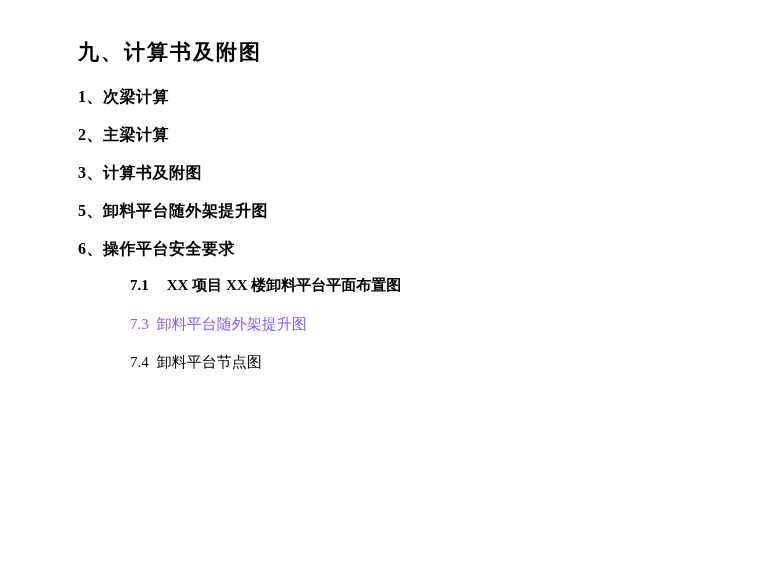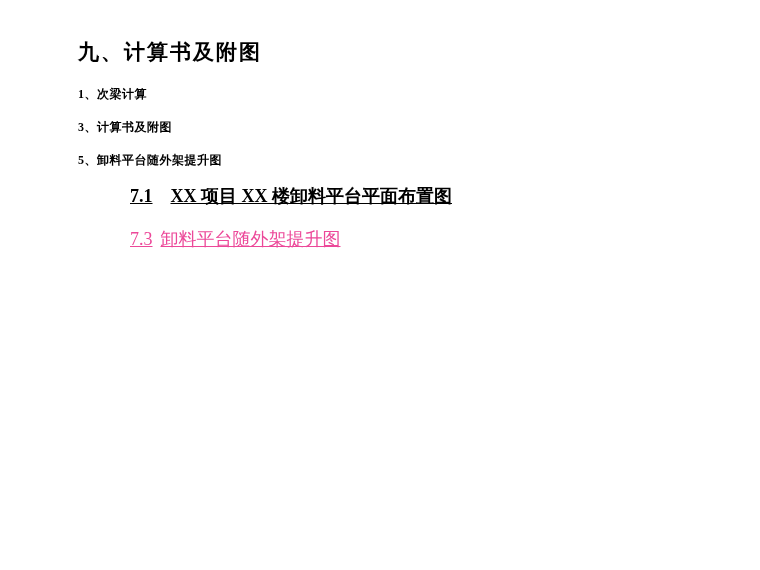--- a/index.html
+++ b/index.html
@@ -28,77 +28,85 @@
     letter-spacing: 2px;
     margin: 0 0 20px 0;
     line-height: 1.4;
   }
   .item-list {
     margin: 0;
     padding: 0;
     list-style: none;
   }
   .item {
-    font-size: 12px;
+    font-size: 16px;
     font-weight: bold;
     letter-spacing: 0.5px;
     margin: 0 0 17px 0;
     line-height: 1.3;
     white-space: nowrap;
   }
   .item .num {
     font-family: "Liberation Serif", serif;
   }
   .sub-list {
     margin: 0;
     padding: 0 0 0 52px;
     list-style: none;
   }
   .sub-item {
-    font-size: 18px;
+    font-size: 15px;
     margin: 0 0 19px 0;
     line-height: 1.3;
     white-space: nowrap;
     color: #000000;
-    text-decoration: underline;
   }
   .sub-item.bold {
     font-weight: bold;
   }
   .sub-item.link {
-    color: #ec4899;
+    color: #8b5cf6;
   }
   .sub-item .sub-num {
     margin-right: 8px;
   }
   .sub-item .wide-gap {
     margin-right: 18px;
   }
 </style>
 </head>
 <body>
 
 <div class="page">
 
   <h1 class="doc-title">九、计算书及附图</h1>
 
   <ul class="item-list">
     <li class="item">
       <span class="num">1、</span><span>次梁计算</span>
     </li>
     <li class="item">
+      <span class="num">2、</span><span>主梁计算</span>
+    </li>
+    <li class="item">
       <span class="num">3、</span><span>计算书及附图</span>
     </li>
     <li class="item">
       <span class="num">5、</span><span>卸料平台随外架提升图</span>
+    </li>
+    <li class="item">
+      <span class="num">6、</span><span>操作平台安全要求</span>
     </li>
   </ul>
 
   <ul class="sub-list">
     <li class="sub-item bold">
       <span class="sub-num wide-gap">7.1</span><span>XX 项目 XX 楼卸料平台平面布置图</span>
     </li>
     <li class="sub-item link">
       <span class="sub-num">7.3</span><span>卸料平台随外架提升图</span>
     </li>
+    <li class="sub-item">
+      <span class="sub-num">7.4</span><span>卸料平台节点图</span>
+    </li>
   </ul>
 
 </div>
 
 </body></html>

